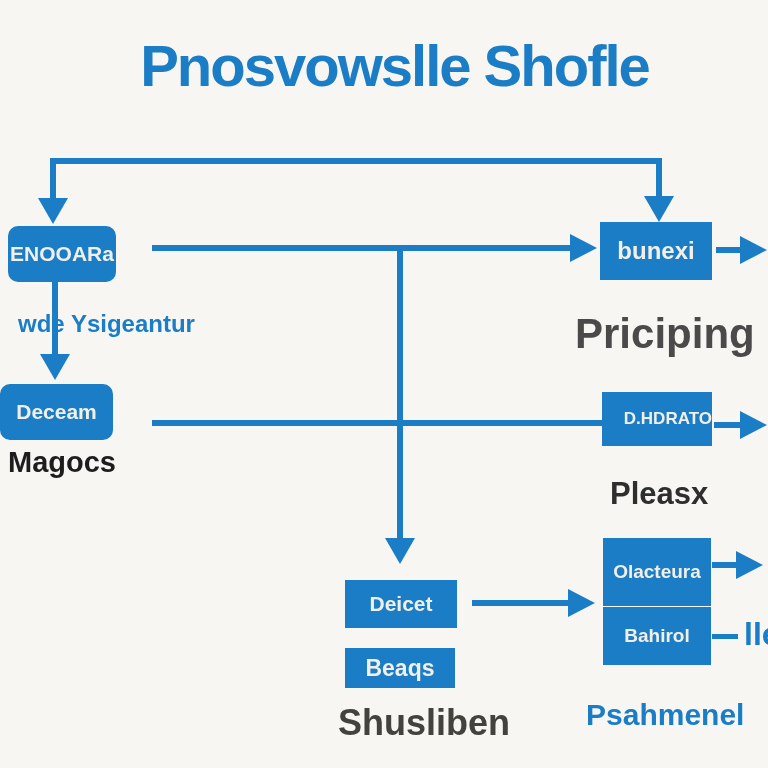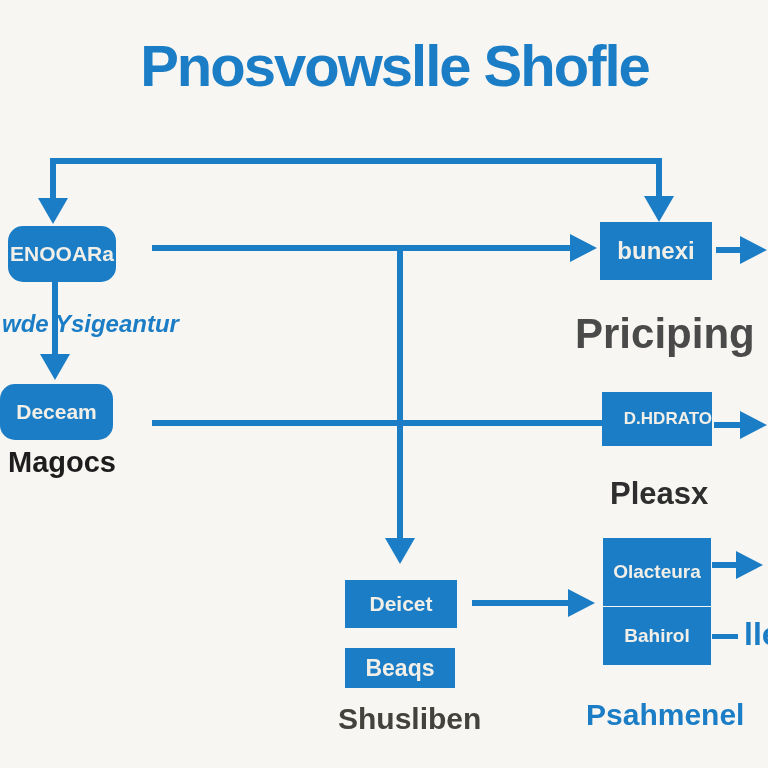--- a/index.html
+++ b/index.html
@@ -14,21 +14,21 @@
   }
   .title{
     position:absolute;left:0;right:0;top:32px;text-align:center;
     font-size:58px;font-weight:bold;letter-spacing:-2px;color:var(--blue);padding-left:21px;
   }
   .node{
     position:absolute;background:var(--blue);color:var(--boxtext);
     display:flex;align-items:center;justify-content:center;
     font-weight:bold;text-align:center;
   }
-  .rounded{border-radius:15px;}
+  .rounded{border-radius:10px;}
   .rounded-sm{border-radius:0;}
   .hline,.vline{position:absolute;background:var(--blue);}
   .arrow-right{
     position:absolute;width:0;height:0;
     border-top:14px solid transparent;border-bottom:14px solid transparent;
     border-left:27px solid var(--blue);
   }
   .arrow-down{
     position:absolute;width:0;height:0;
     border-left:15px solid transparent;border-right:15px solid transparent;
@@ -52,21 +52,21 @@
   <div class="hline" style="left:50px;top:158px;width:612px;height:6px;"></div>
   <div class="vline" style="left:50px;top:158px;width:6px;height:42px;"></div>
   <div class="arrow-down" style="left:38px;top:198px;"></div>
   <div class="vline" style="left:656px;top:158px;width:6px;height:40px;"></div>
   <div class="arrow-down" style="left:644px;top:196px;"></div>
 
   <div class="node rounded" style="left:8px;top:226px;width:108px;height:56px;font-size:21px;">
     <span>ENOOARa</span>
   </div>
 
-  <div class="lbl lbl-blue" style="left:2px;top:310px;font-size:24px;font-style:italic;">wde Ysigeantur</div>
+  <div class="lbl lbl-blue" style="left:18px;top:310px;font-size:24px;">wde Ysigeantur</div>
 
   <div class="vline" style="left:52px;top:282px;width:6px;height:74px;"></div>
   <div class="arrow-down" style="left:40px;top:354px;"></div>
 
   <div class="node rounded" style="left:0px;top:384px;width:113px;height:56px;font-size:21px;">
     <span>Deceam</span>
   </div>
 
   <div class="lbl lbl-dark" style="left:8px;top:446px;font-size:29px;font-weight:bold;color:#1d1d1d;">Magocs</div>
 
@@ -110,17 +110,17 @@
   <div class="node" style="left:345px;top:580px;width:112px;height:48px;font-size:21px;">
     <span>Deicet</span>
   </div>
   <div class="hline" style="left:472px;top:600px;width:98px;height:6px;"></div>
   <div class="arrow-right" style="left:568px;top:589px;"></div>
 
   <div class="node" style="left:345px;top:648px;width:110px;height:40px;font-size:23px;">
     <span>Beaqs</span>
   </div>
 
-  <div class="lbl lbl-dark" style="left:338px;top:702px;font-size:30px;font-weight:bold;color:#44423c;">Shusliben</div>
+  <div class="lbl lbl-dark" style="left:338px;top:702px;font-size:36px;font-weight:bold;color:#44423c;">Shusliben</div>
 
   <div class="lbl lbl-blue" style="left:586px;top:698px;font-size:30px;">Psahmenel</div>
 
 </div>
 
 </body></html>

